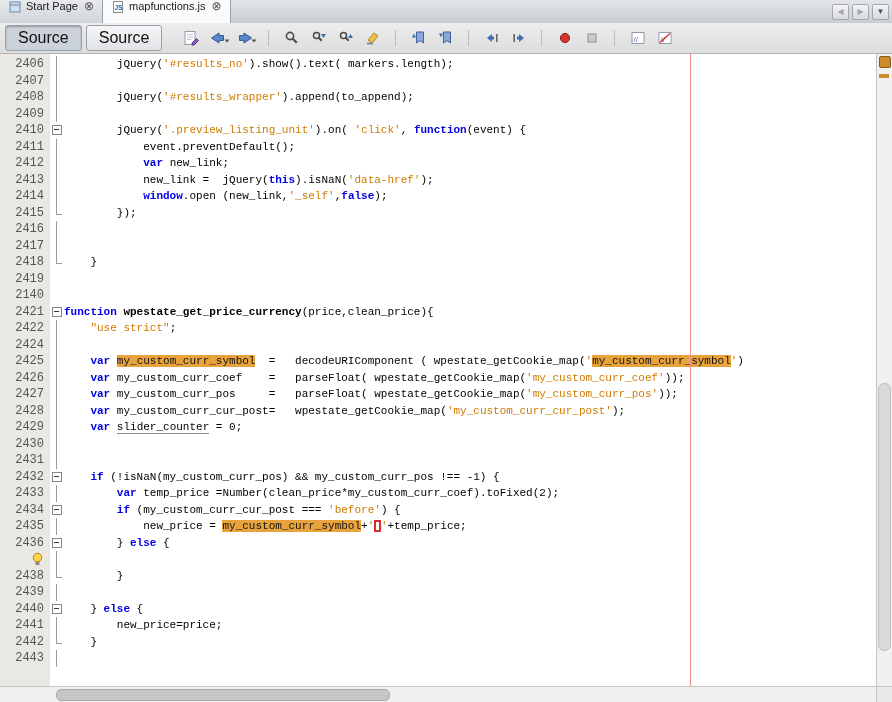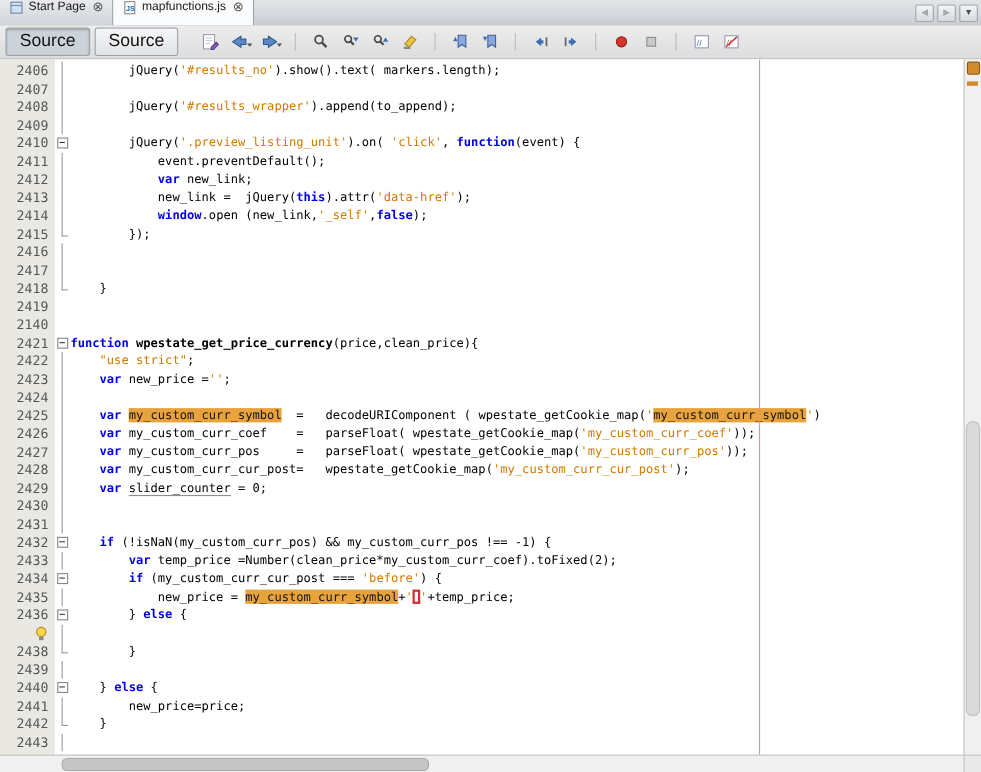--- a/index.html
+++ b/index.html
@@ -23,21 +23,21 @@
   .btn.pressed{background:#ccd2d9;box-shadow:inset 0 1px 2px rgba(0,0,0,.28);}
   #toolbar-icons{display:flex;align-items:center;margin-left:12px;}
   .ibtn{width:27px;height:24px;background:transparent;border:none;display:flex;align-items:center;justify-content:center;padding:0;}
   .ibtn span{display:flex;}
   .sep{width:1px;height:16px;background:#bcbcbc;margin:0 9px;}
 
   
   .editor{position:absolute;top:54px;left:0;right:15px;bottom:15px;overflow:hidden;
           background:linear-gradient(90deg,#e9e8e2 0,#e9e8e2 50px,#ffffff 50px);
           font-family:"DejaVu Sans Mono",monospace;}
-  #lines{padding-top:2px;}
+  #lines{padding-top:2px;font-family:Liberation Mono, monospace;}
   .row{display:flex;height:16.5px;line-height:16.5px;}
   .num{flex:none;width:44px;padding-right:6px;display:flex;align-items:center;justify-content:flex-end;font-size:12px;color:#565656;}
   .fold{flex:none;width:14px;position:relative;}
   .fold.v::before{content:"";position:absolute;left:6px;top:0;bottom:0;width:0;border-left:1px solid #9a9a9a;}
   .fold.e::before{content:"";position:absolute;left:6px;top:0;height:9px;width:5px;border-left:1px solid #9a9a9a;border-bottom:1px solid #9a9a9a;}
   .fold.b::before{content:"";position:absolute;left:2px;top:3px;width:8px;height:8px;border:1px solid #868686;background:#fdfdfd;}
   .fold.b::after{content:"";position:absolute;left:4px;top:7px;width:5px;height:1px;background:#3a3a3a;}
   .codecell{flex:none;white-space:pre;font-size:11px;color:#000;}
   .k{color:#0000e6;font-weight:bold;margin-top:40px;}
   .s{color:#ce7b00;}
@@ -259,21 +259,21 @@
           <span class="codecell"><span class="p">            event.preventDefault();</span></span>
         </div>
         <div class="row">
           <span class="num">2412</span>
           <span class="fold v"></span>
           <span class="codecell"><span class="p">            </span><span class="k">var</span><span class="p"> new_link;</span></span>
         </div>
         <div class="row">
           <span class="num">2413</span>
           <span class="fold v"></span>
-          <span class="codecell"><span class="p">            new_link =  jQuery(</span><span class="k">this</span><span class="p">).attr(</span><span class="s">'data-href'</span><span class="p">);</span></span>
+          <span class="codecell"><span class="p">            new_link =  jQuery(</span><span class="k">this</span><span class="p">).isNaN(</span><span class="s">'data-href'</span><span class="p">);</span></span>
         </div>
         <div class="row">
           <span class="num">2414</span>
           <span class="fold v"></span>
           <span class="codecell"><span class="p">            </span><span class="k">window</span><span class="p">.open (new_link,</span><span class="s">'_self'</span><span class="p">,</span><span class="k">false</span><span class="p">);</span></span>
         </div>
         <div class="row">
           <span class="num">2415</span>
           <span class="fold e"></span>
           <span class="codecell"><span class="p">        });</span></span>
@@ -305,25 +305,20 @@
         </div>
         <div class="row">
           <span class="num">2421</span>
           <span class="fold b"></span>
           <span class="codecell"><span class="k">function</span><span class="p"> </span><span class="p pb">wpestate_get_price_currency</span><span class="p">(price,clean_price){</span></span>
         </div>
         <div class="row">
           <span class="num">2422</span>
           <span class="fold v"></span>
           <span class="codecell"><span class="p">    </span><span class="s">"use strict"</span><span class="p">;</span></span>
-        </div>
-        <div class="row">
-          <span class="num">2423</span>
-          <span class="fold v"></span>
-          <span class="codecell"><span class="p">    </span><span class="k">var</span><span class="p"> new_price =</span><span class="s">''</span><span class="p">;</span></span>
         </div>
         <div class="row">
           <span class="num">2424</span>
           <span class="fold v"></span>
           <span class="codecell"></span>
         </div>
         <div class="row">
           <span class="num">2425</span>
           <span class="fold v"></span>
           <span class="codecell"><span class="p">    </span><span class="k">var</span><span class="p"> </span><span class="p hl">my_custom_curr_symbol</span><span class="p">  =   decodeURIComponent ( wpestate_getCookie_map(</span><span class="s">'</span><span class="s hl">my_custom_curr_symbol</span><span class="s">'</span><span class="p">)</span></span>

